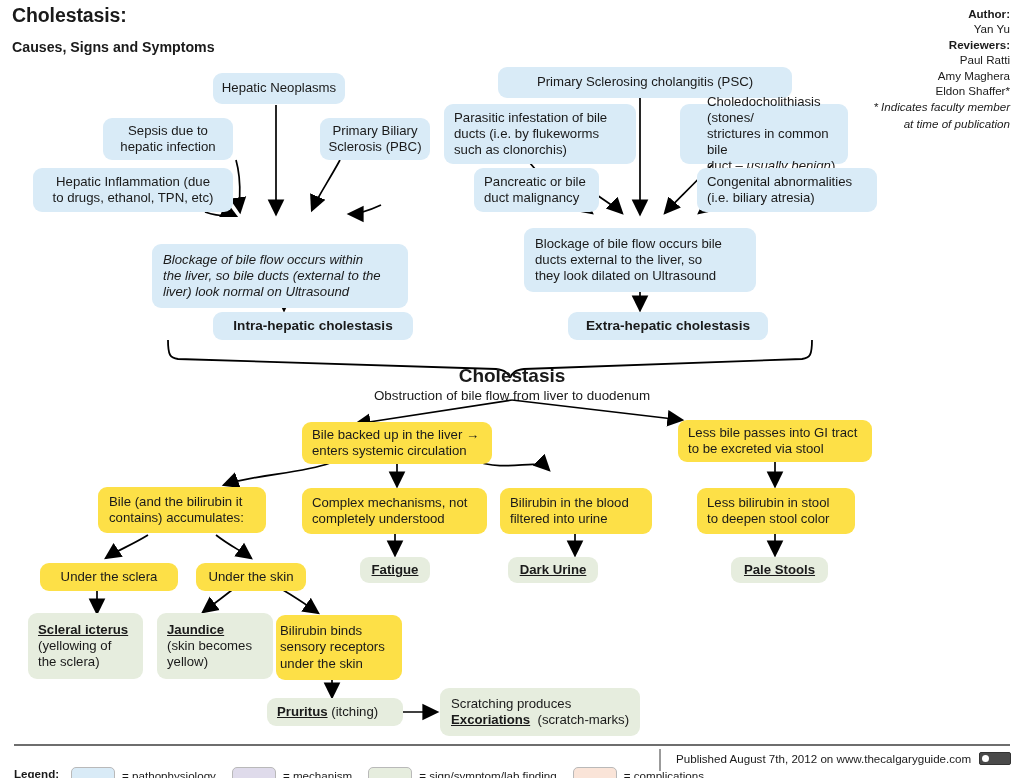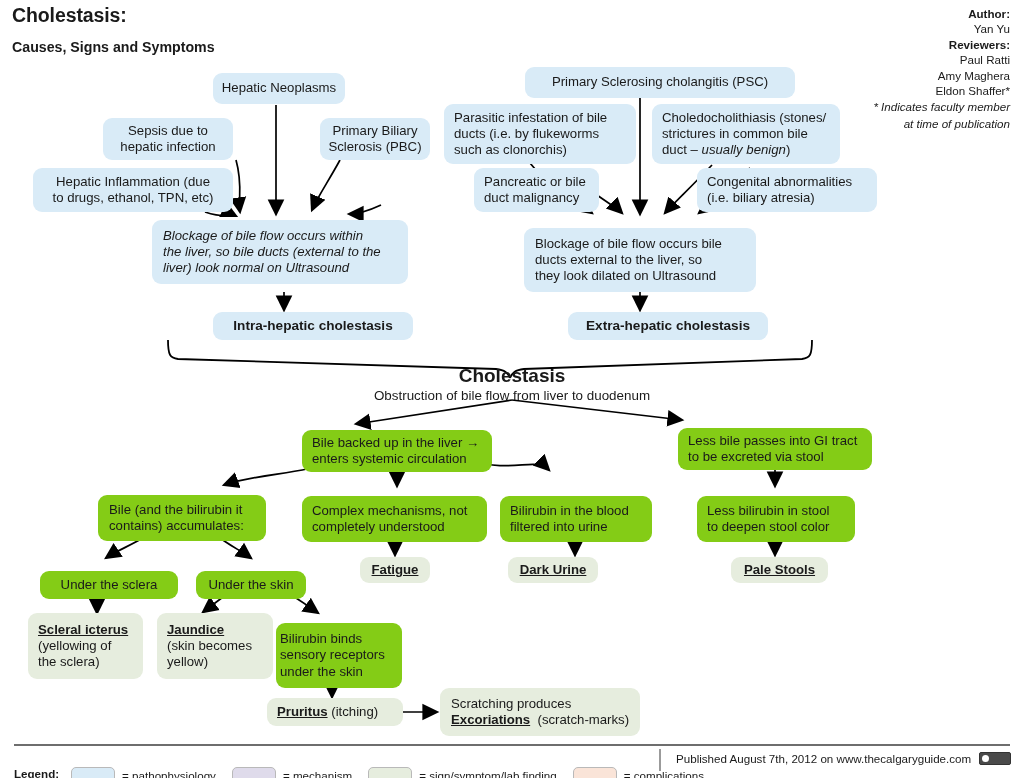--- a/index.html
+++ b/index.html
@@ -23,21 +23,21 @@
     align-items:center;
     justify-content:center;
     text-align:center;
     padding:4px 8px;
     line-height:1.22;
     font-size:13.2px;
     z-index:2;
   }
   .node .inner{width:100%;}
   .path{background:#d9ebf7;}
-  .mech{background:#84cc16;margin-top:8px;}
+  .mech{background:#fde047;}
   .sign{background:#e6edde;}
 
   .left-align{text-align:left;justify-content:flex-start;}
   .italic{font-style:italic;}
   .bold{font-weight:bold;margin-left:25px;}
   .u-bold{font-weight:bold;text-decoration:underline;}
 
   
   #title-block{position:absolute;left:12px;top:4px;z-index:3;}
   #main-title{font-size:19.5px;font-weight:bold;letter-spacing:-0.1px;}
@@ -162,49 +162,49 @@
     <div class="inner">Primary Biliary
 Sclerosis (PBC)</div>
   </div>
 
   <div class="node path" style="left:33px;top:168px;width:200px;height:44px;white-space:pre-line;">
     <div class="inner">Hepatic Inflammation (due
 to drugs, ethanol, TPN, etc)</div>
   </div>
 
 
-  <div class="node path" style="left:525px;top:67px;width:270px;height:31px;">
+  <div class="node path" style="left:498px;top:67px;width:294px;height:31px;">
     <div class="inner">Primary Sclerosing cholangitis (PSC)</div>
   </div>
 
   <div class="node path left-align" style="left:444px;top:104px;width:192px;height:60px;white-space:pre-line;padding-left:10px;">
     <div class="inner">Parasitic infestation of bile
 ducts (i.e. by flukeworms
 such as clonorchis)</div>
   </div>
 
-  <div class="node path left-align" style="left:652px;top:104px;width:188px;height:60px;padding-left:10px;">
+  <div class="node path left-align" style="left:680px;top:104px;width:168px;height:60px;padding-left:27px;">
     <div class="inner">
       <div>Choledocholithiasis (stones/</div>
       <div>strictures in common bile</div>
       <div><span>duct – </span><span class="italic">usually benign</span><span>)</span></div>
     </div>
   </div>
 
   <div class="node path left-align" style="left:474px;top:168px;width:125px;height:44px;white-space:pre-line;padding-left:10px;">
     <div class="inner">Pancreatic or bile
 duct malignancy</div>
   </div>
 
   <div class="node path left-align" style="left:697px;top:168px;width:180px;height:44px;white-space:pre-line;padding-left:10px;">
     <div class="inner">Congenital abnormalities
 (i.e. biliary atresia)</div>
   </div>
 
-  <div class="node path left-align italic" style="left:152px;top:220px;width:256px;height:64px;white-space:pre-line;padding-left:11px;">
+  <div class="node path left-align italic" style="left:152px;top:244px;width:256px;height:64px;white-space:pre-line;padding-left:11px;">
     <div class="inner">Blockage of bile flow occurs within
 the liver, so bile ducts (external to the
 liver) look normal on Ultrasound</div>
   </div>
 
   <div class="node path left-align" style="left:524px;top:228px;width:232px;height:64px;white-space:pre-line;padding-left:11px;">
     <div class="inner">Blockage of bile flow occurs bile
 ducts external to the liver, so
 they look dilated on Ultrasound</div>
   </div>

